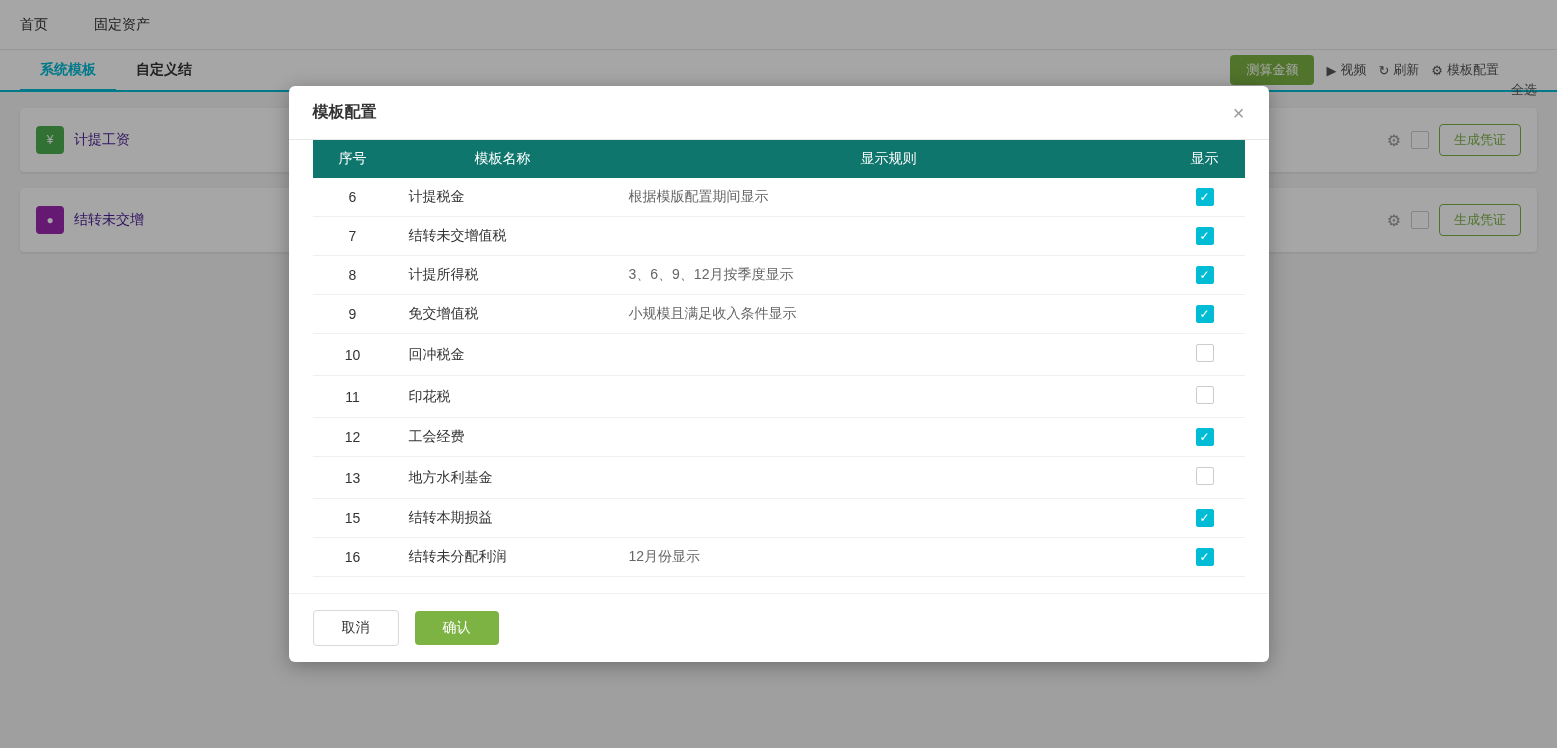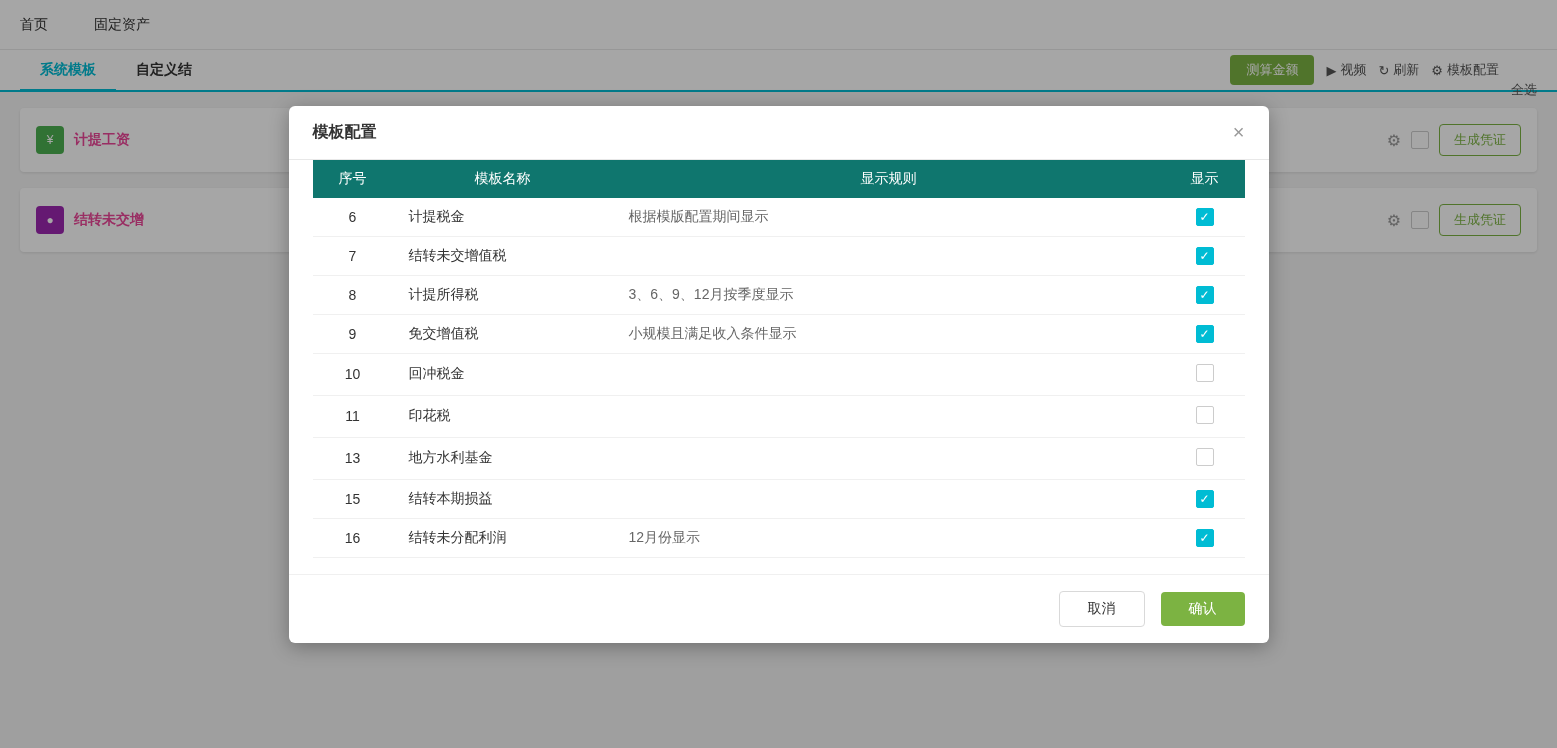--- a/index.html
+++ b/index.html
@@ -138,22 +138,22 @@
       justify-content: center;
       font-size: 12px;
       color: #fff;
     }
 
     .card-icon.green { background: #4caf50; }
     .card-icon.purple { background: #9c27b0; }
 
     .card-title {
       font-size: 14px;
-      font-weight: bold;
-      color: #ec4899;
+      font-weight: normal;
+      color: #4c1d95;
     }
 
     .card-amount {
       font-size: 28px;
       font-weight: bold;
       color: #333;
     }
 
     .card-right {
       display: flex;
@@ -326,21 +326,21 @@
 
     .table-container::-webkit-scrollbar-thumb {
       background: #ccc;
       border-radius: 3px;
     }
 
     
     .modal-footer {
       display: flex;
       align-items: center;
-      justify-content: flex-end;
+      justify-content: flex-start;
       padding: 16px 24px;
       gap: 16px;
       border-top: 1px solid #f0f0f0;
     }
 
     .btn-cancel {
       background: #fff;
       border: 1px solid #d9d9d9;
       color: #333;
       padding: 8px 28px;
@@ -475,20 +475,26 @@
                 <td></td>
                 <td><div class="custom-checkbox" style="margin: 0px auto;"></div></td>
               </tr>
               <tr>
                 <td>11</td>
                 <td>印花税</td>
                 <td></td>
                 <td><div class="custom-checkbox" style="margin: 0px auto;"></div></td>
               </tr>
               <tr>
+                <td>12</td>
+                <td>工会经费</td>
+                <td></td>
+                <td><div class="custom-checkbox checked" style="margin: 0px auto;"></div></td>
+              </tr>
+              <tr>
                 <td>13</td>
                 <td>地方水利基金</td>
                 <td></td>
                 <td><div class="custom-checkbox" style="margin: 0px auto;"></div></td>
               </tr>
               <tr>
                 <td>15</td>
                 <td>结转本期损益</td>
                 <td></td>
                 <td><div class="custom-checkbox checked" style="margin: 0px auto;"></div></td>

